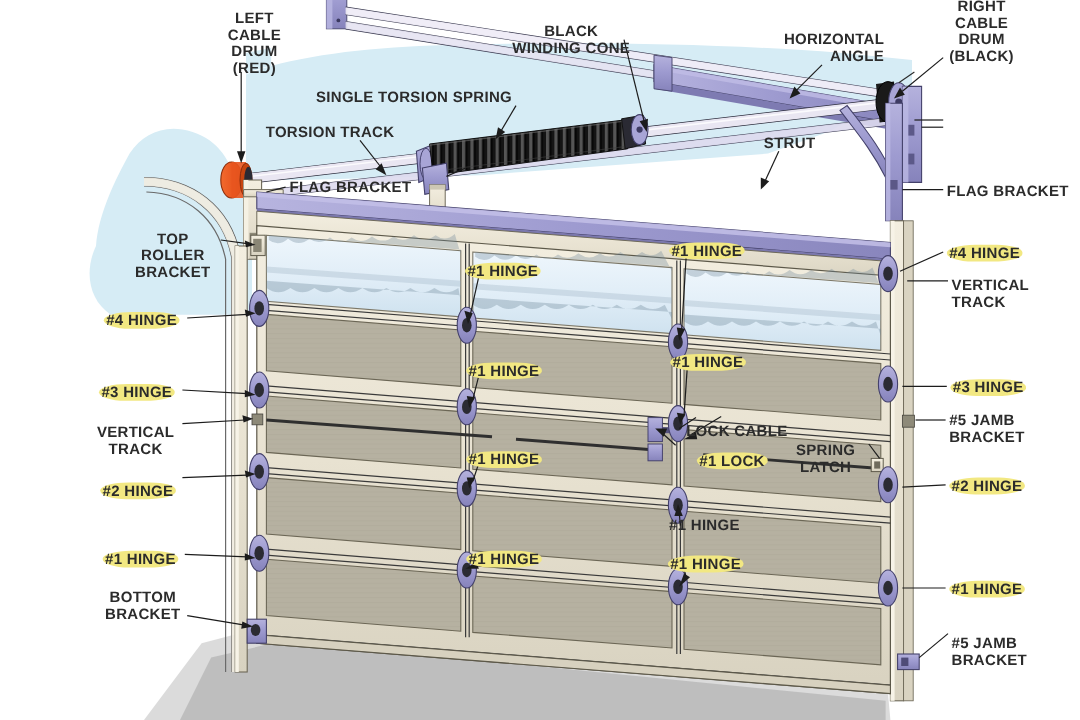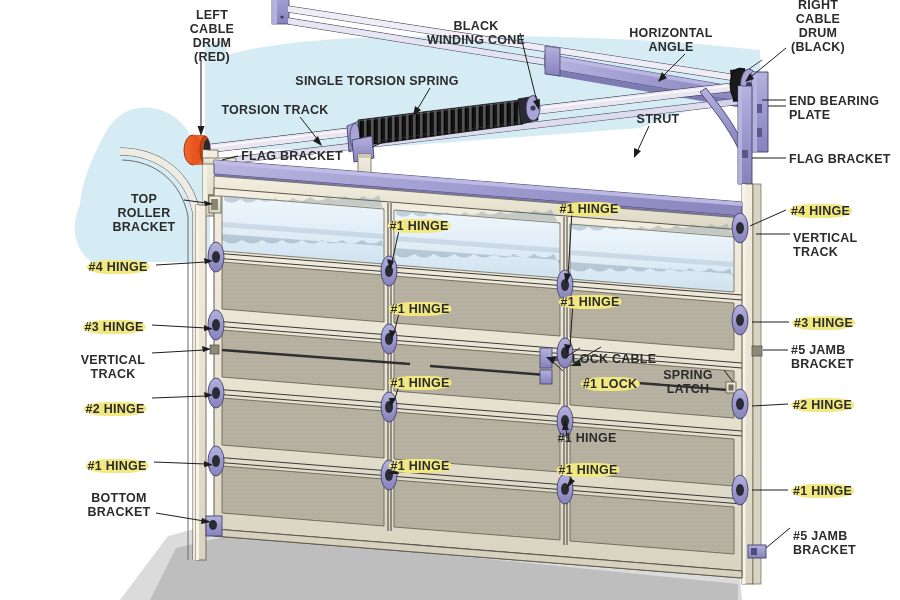--- a/index.html
+++ b/index.html
@@ -475,26 +475,24 @@
   <div class="lbl c" style="left:212px;top:8px;">LEFT
 CABLE
 DRUM
 (RED)</div>
   <div class="lbl c" style="left:476px;top:-1px;margin-top:20px;">BLACK
 WINDING CONE</div>
   <div class="lbl c" style="left:818px;top:-2px;">RIGHT
 CABLE
 DRUM
 (BLACK)</div>
-  <div class="lbl c" style="left:671px;top:26px;">HORIZONTAL
+  <div class="lbl c" style="left:695px;top:26px;text-align:right;">HORIZONTAL
 ANGLE</div>
-  <div class="lbl c" style="left:345px;top:74px;margin-left:32px;">SINGLE TORSION SPRING</div>
+  <div class="lbl c" style="left:345px;top:74px;">SINGLE TORSION SPRING</div>
   <div class="lbl c" style="left:275px;top:103px;">TORSION TRACK</div>
-  <div class="lbl l" style="left:789px;top:94px;">END BEARING
-PLATE</div>
   <div class="lbl c" style="left:658px;top:112px;text-align:center;">STRUT</div>
   <div class="lbl c" style="left:292px;top:149px;">FLAG BRACKET</div>
   <div class="lbl l" style="left:789px;top:152px;">FLAG BRACKET</div>
   <div class="lbl c" style="left:144px;top:192px;">TOP
 ROLLER
 BRACKET</div>
 
   <div class="lbl l" style="left:789px;top:204px;"><span class="hl2">#4 HINGE</span></div>
   <div class="lbl c" style="left:419px;top:219px;"><span class="hl2">#1 HINGE</span></div>
   <div class="lbl c" style="left:589px;top:202px;"><span class="hl2">#1 HINGE</span></div>

